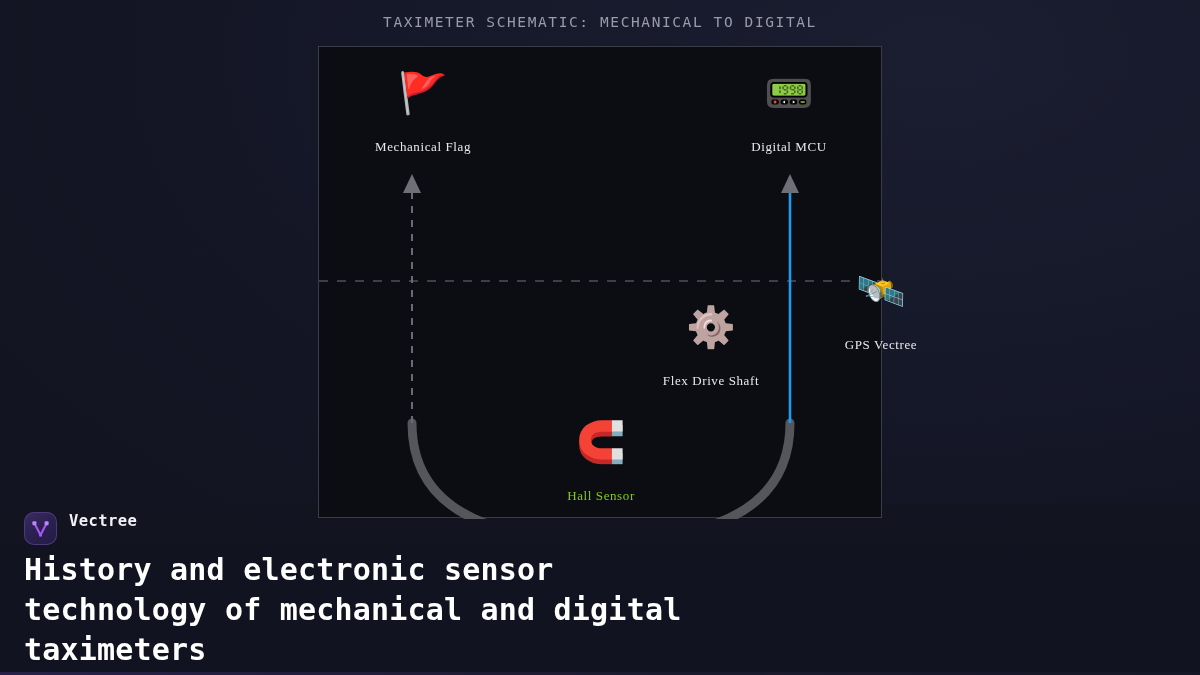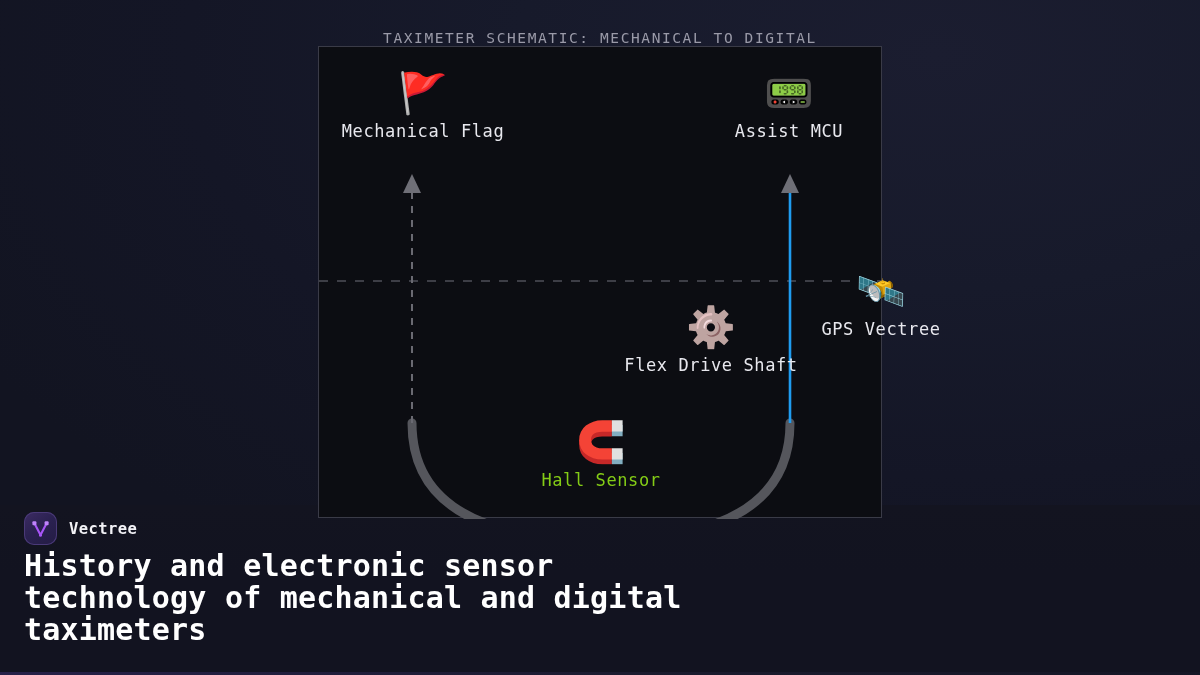--- a/index.html
+++ b/index.html
@@ -43,21 +43,21 @@
     width: 1200px;
     height: 3px;
     background: linear-gradient(90deg, #2a2350 0%, #1c1c30 55%, #151626 100%);
     opacity: .85;
   }
 
   
   #chart-title {
     position: absolute;
     left: 0;
-    top: 30px;
+    top: 14px;
     width: 1200px;
     text-align: center;
     color: #9a9aa8;
     font-size: 14.5px;
     letter-spacing: 1.6px;
     white-space: pre;
   }
 
   
   #panel {
@@ -86,44 +86,44 @@
     white-space: nowrap;
   }
   .node .glyph {
     font-size: 40px;
     line-height: 44px;
     display: block;
     font-family: "DejaVu Sans", "Liberation Sans", sans-serif;
   }
   .node .nlabel {
     display: block;
-    margin-top: 6px;
-    font-size: 17px;
+    margin-top: 24px;
+    font-size: 13px;
     letter-spacing: .6px;
     color: #e8e8ee;
+    font-family: Liberation Serif, serif;
   }
   .node.accent .nlabel { color: #84cc16; }
 
   
   #node-flag   { left: 14px;  top: 24px;  width: 180px; }
   #node-mcu    { left: 380px; top: 24px;  width: 180px; }
   #node-gear   { left: 302px; top: 258px; width: 180px; }
   #node-gps    { left: 472px; top: 222px; width: 180px; }
   #node-hall   { left: 192px; top: 373px; width: 180px; }
 
   
   .tint-steel { filter: grayscale(.25) hue-rotate(165deg) saturate(.65) brightness(1.02); }
 
   
   #brand {
     position: absolute;
     left: 24px;
     top: 512px;
     display: flex;
-    align-items: center;
     gap: 12px;
   }
   #brand-logo {
     width: 33px;
     height: 33px;
     border-radius: 10px;
     background: linear-gradient(145deg, #3c2b63 0%, #2a2150 48%, #241c44 100%);
     box-shadow: inset 0 0 0 1px #4a3a78;
     position: relative;
     flex: 0 0 auto;
@@ -137,21 +137,21 @@
 
   
   #headline {
     position: absolute;
     left: 24px;
     top: 550px;
     width: 700px;
     color: #ffffff;
     font-size: 30px;
     font-weight: bold;
-    line-height: 32px;
+    line-height: 40px;
     letter-spacing: .2px;
   }
 
   
   #url {
     position: absolute;
     right: 24px;
     top: 623px;
     color: #6f707e;
     font-size: 13px;
@@ -190,21 +190,21 @@
       <path d="M 462,146 L 480,146 L 471,127 Z" fill="#6f6f77"></path>
     </svg>
 
     <div class="node" id="node-flag">
       <span class="glyph">🚩</span>
       <span class="nlabel">Mechanical Flag</span>
     </div>
 
     <div class="node" id="node-mcu">
       <span class="glyph">📟</span>
-      <span class="nlabel">Assist MCU</span>
+      <span class="nlabel">Digital MCU</span>
     </div>
 
     <div class="node" id="node-gear">
       <span class="glyph tint-steel">⚙️</span>
       <span class="nlabel">Flex Drive Shaft</span>
     </div>
 
     <div class="node" id="node-gps">
       <span class="glyph">🛰️</span>
       <span class="nlabel">GPS Vectree</span>

